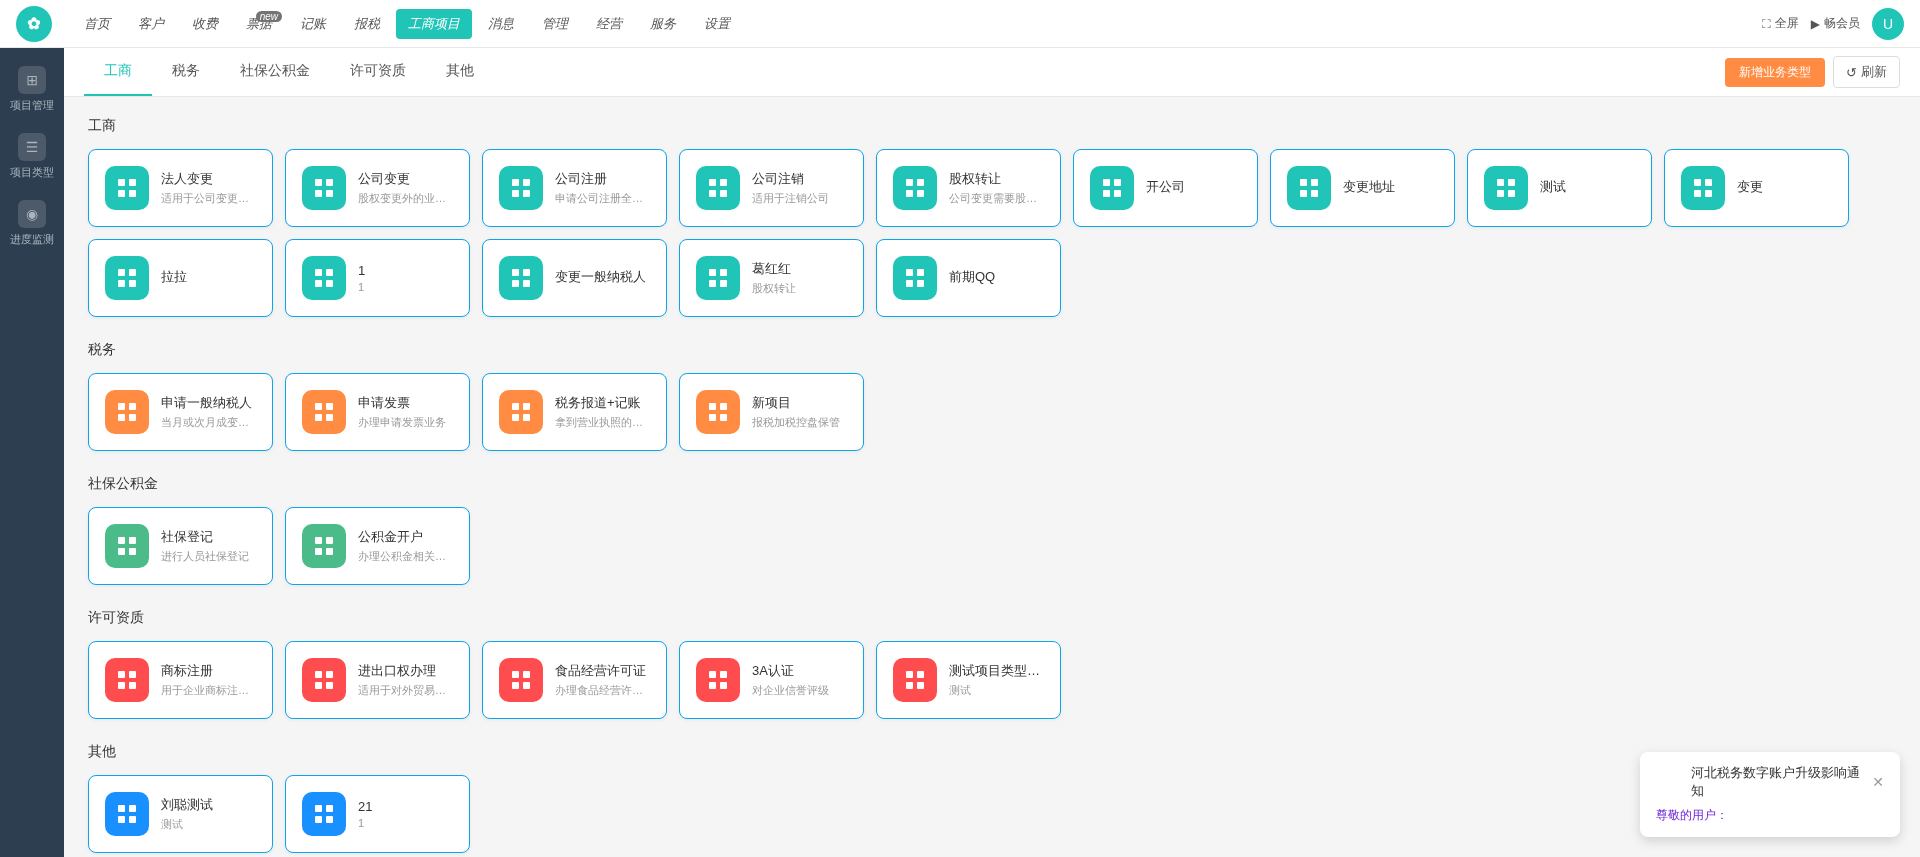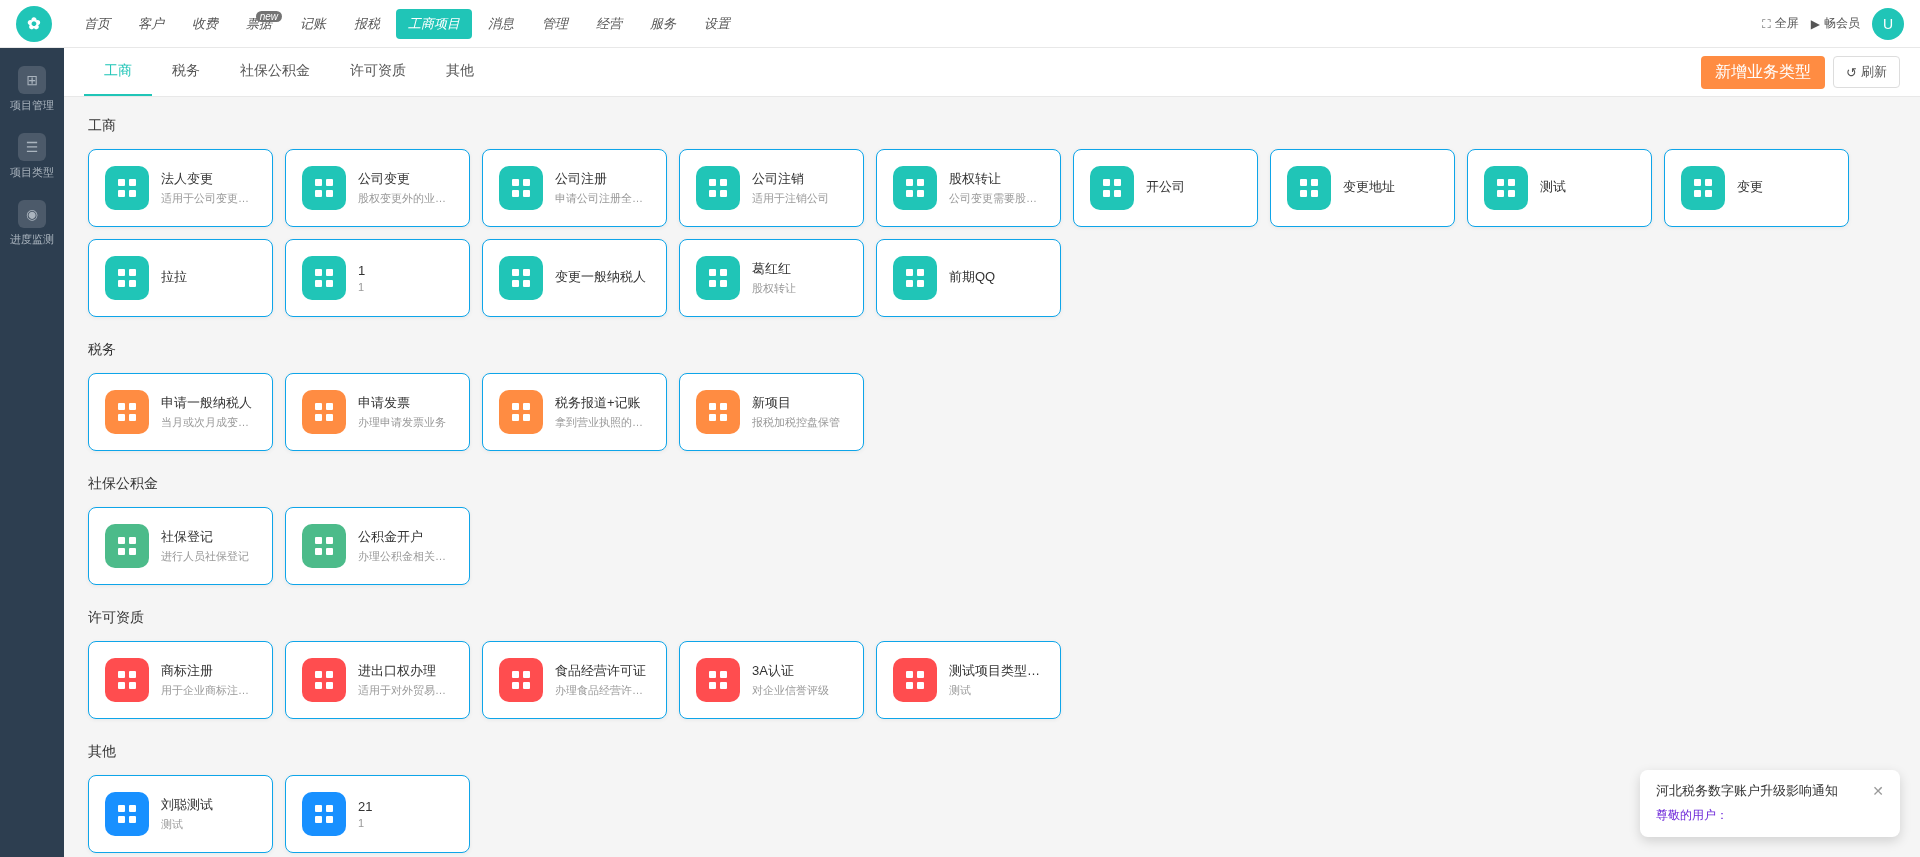--- a/index.html
+++ b/index.html
@@ -127,21 +127,21 @@
     .tabs-right {
       display: flex; align-items: center; gap: 8px;
     }
     .btn-new-type {
       background: #ff8c42;
       color: #fff;
       border: none;
       border-radius: 4px;
       padding: 6px 14px;
       cursor: pointer;
-      font-size: 16px;
+      font-size: 12px;
     }
     .btn-refresh {
       background: #fff;
       color: #555;
       border: 1px solid #ddd;
       border-radius: 4px;
       padding: 6px 12px;
       cursor: pointer;
       font-size: 13px;
       display: flex; align-items: center; gap: 4px;
@@ -214,20 +214,21 @@
       border-radius: 8px;
       box-shadow: 0 4px 12px rgba(0,0,0,0.15);
       padding: 12px 16px;
       width: 260px;
       font-size: 12px;
       z-index: 200;
     }
     .notif-header {
       display: flex; justify-content: space-between; align-items: center;
       margin-bottom: 6px;
+      margin-left: 35px;
     }
     .notif-title { font-size: 13px; font-weight: 500; color: #333; }
     .notif-close { cursor: pointer; color: #999; font-size: 14px; }
     .notif-content { color: #6d28d9; line-height: 1.6; }
   </style>
 </head>
 <body>
 
 <nav class="top-nav">
   <div class="nav-logo">✿</div>

